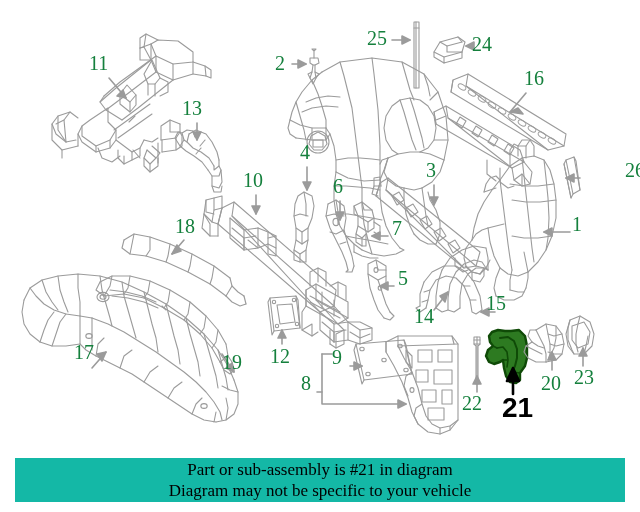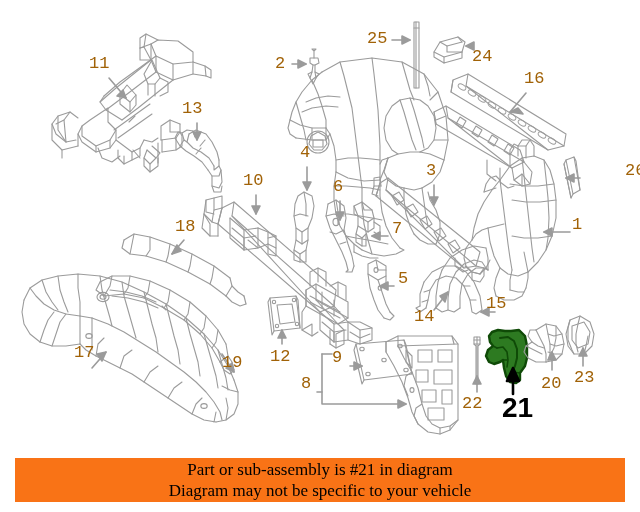--- a/index.html
+++ b/index.html
@@ -23,42 +23,42 @@
   }
   #parts-svg {
     position: absolute;
     left: 0; top: 0;
     width: 640px;
     height: 512px;
     display: block;
   }
   .callout-label {
     position: absolute;
-    color: #a16207;
-    font-family: Liberation Mono, monospace;
-    font-size: 17px;
+    color: #15803d;
+    font-family: Liberation Serif, serif;
+    font-size: 20px;
     line-height: 25px;
     letter-spacing: 0px;
     white-space: nowrap;
     -webkit-user-select: none;
     user-select: none;
   }
   .callout-label.highlighted {
     color: #000000;
     font-weight: bold;
     font-family: "Liberation Sans", "DejaVu Sans", sans-serif;
     font-size: 28px;
   }
   #notice-banner {
     position: absolute;
     left: 15px;
     top: 458px;
     width: 610px;
     height: 44px;
-    background: #f97316;
+    background: #14b8a6;
     display: flex;
     flex-direction: column;
     align-items: center;
     justify-content: center;
     box-sizing: border-box;
   }
   #notice-banner .notice-line {
     color: #000000;
     font-family: "Liberation Serif", "DejaVu Serif", serif;
     font-size: 17px;
@@ -679,21 +679,21 @@
   <div class="callout-label" style="left:414px;  top:304px;">14</div>
   <div class="callout-label" style="left:486px;  top:291px;">15</div>
   <div class="callout-label" style="left:524px;  top:66px;">16</div>
   <div class="callout-label" style="left:74px;   top:340px;">17</div>
   <div class="callout-label" style="left:175px;  top:214px;">18</div>
   <div class="callout-label" style="left:213px;  top:350px;margin-left:9px;">19</div>
   <div class="callout-label" style="left:541px;  top:371px;">20</div>
   <div class="callout-label highlighted" style="left:502px; top:395px;">21</div>
   <div class="callout-label" style="left:462px;  top:391px;">22</div>
   <div class="callout-label" style="left:574px;  top:365px;">23</div>
-  <div class="callout-label" style="left:472px;  top:32px;margin-top:12px;">24</div>
+  <div class="callout-label" style="left:472px;  top:32px;">24</div>
   <div class="callout-label" style="left:367px;  top:26px;">25</div>
   <div class="callout-label" style="left:584px;  top:158px;margin-left:41px;">26</div>
 
   <div id="notice-banner">
     <div class="notice-line">Part or sub-assembly is #21 in diagram</div>
     <div class="notice-line">Diagram may not be specific to your vehicle</div>
   </div>
 
 </div>
 

